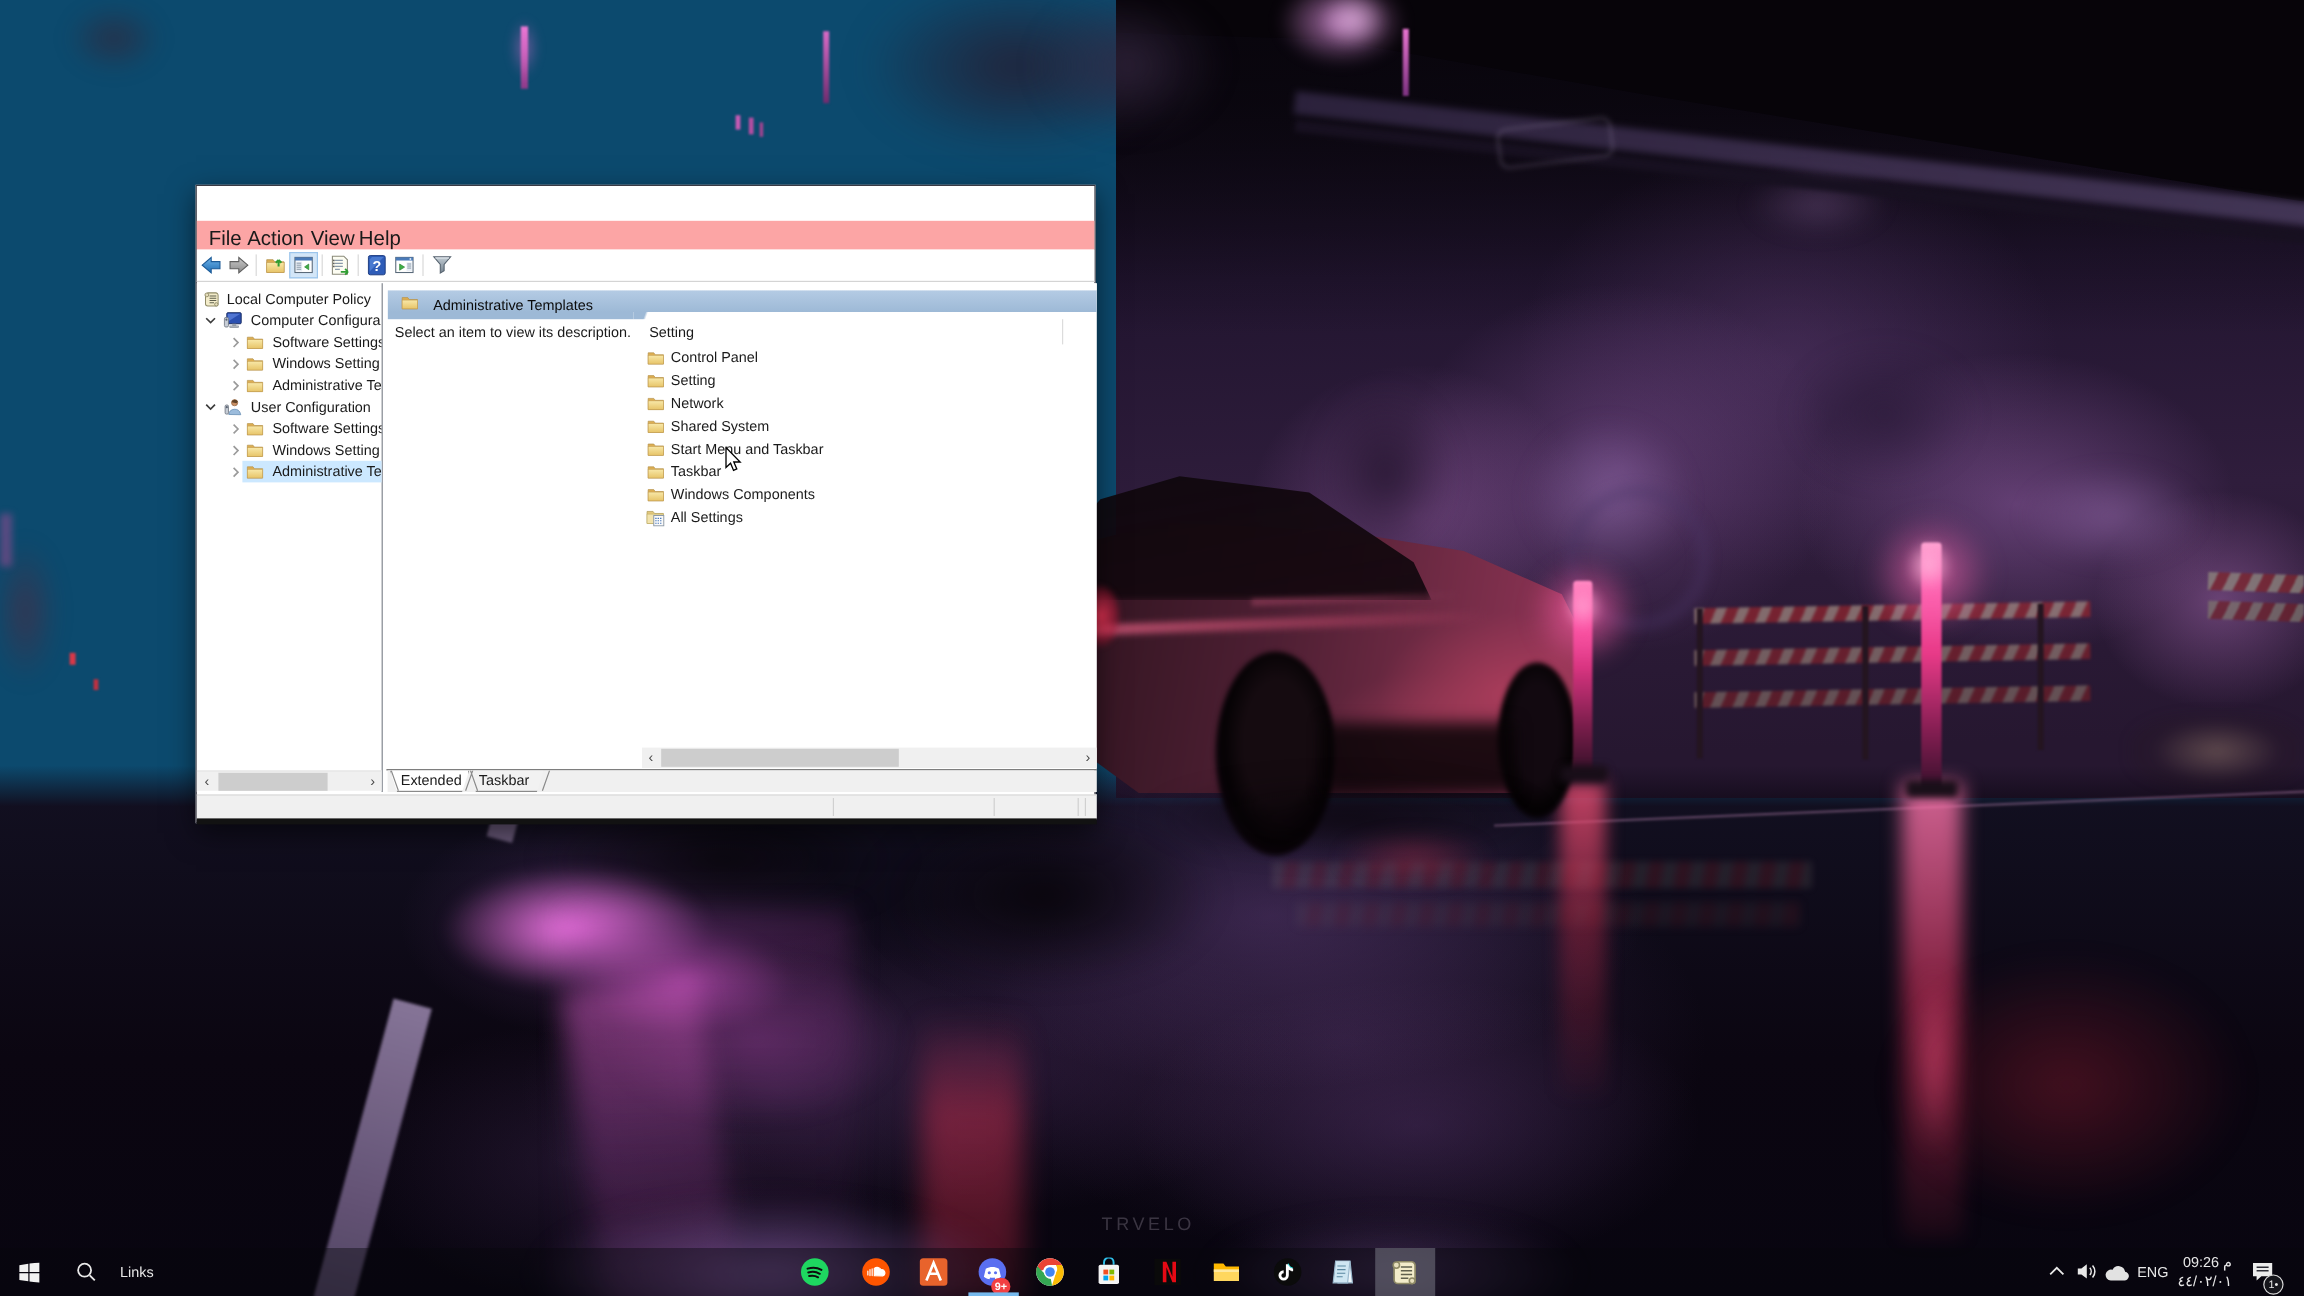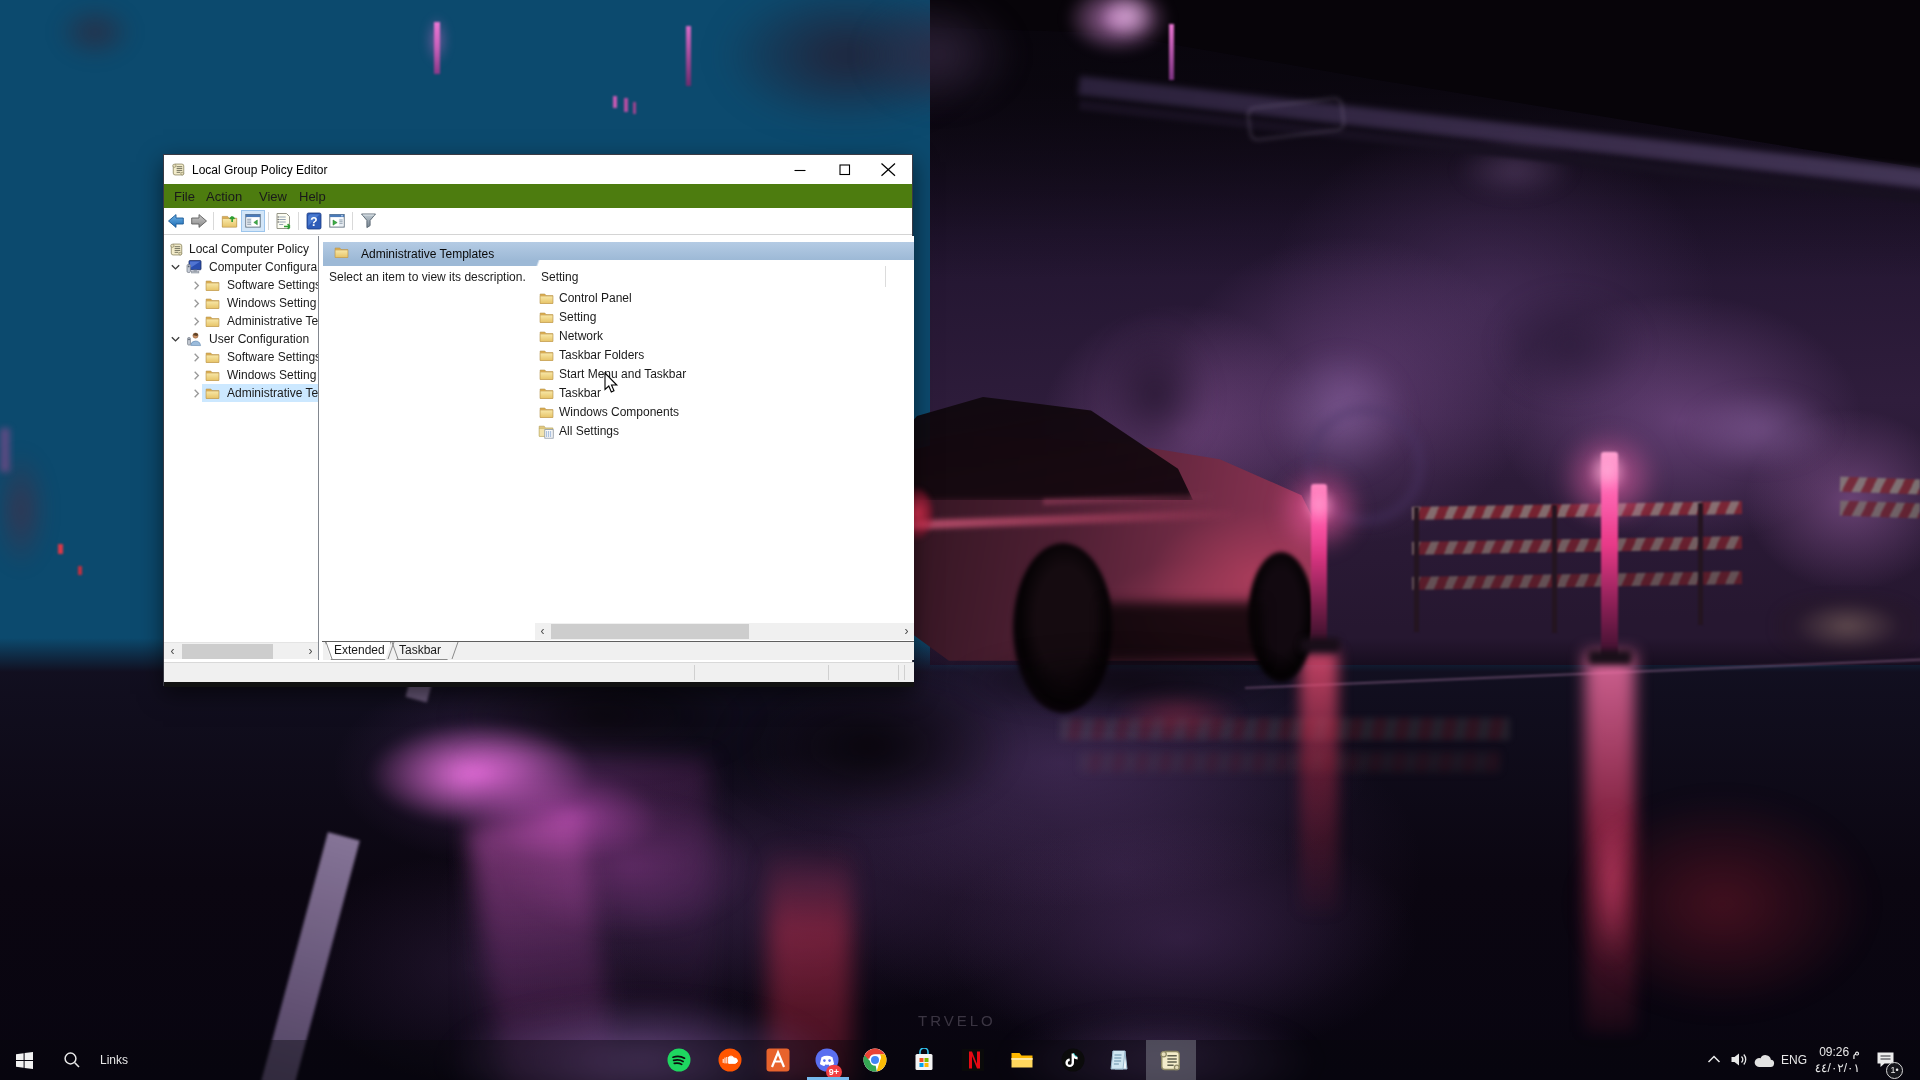--- a/index.html
+++ b/index.html
@@ -6,21 +6,21 @@
 font-family:"Liberation Sans",sans-serif;}
 .abs{position:absolute;}
 #stage{position:absolute;left:0;top:0;width:1920px;height:1080px;overflow:hidden;}
 
 #wp{position:absolute;left:0;top:0;width:1920px;height:1080px;background:#0c4a6e;overflow:hidden;}
 
 #win{position:absolute;left:163px;top:154px;width:750px;height:532px;background:#fff;
 border:1px solid #3a3a44;box-sizing:border-box;box-shadow:0 8px 22px rgba(0,0,0,0.55);}
 #titlebar{position:absolute;left:0;top:0;width:100%;height:29px;background:#fff;}
 #title{position:absolute;left:28px;top:8px;font-size:12px;color:#000;}
-#menubar{position:absolute;left:0;top:29px;width:100%;height:24px;background:#4d7c0f;font-size:13px;color:#1a1a1a;}
+#menubar{position:absolute;left:0;top:29px;width:100%;height:24px;background:#fca5a5;font-size:17px;color:#1a1a1a;}
 #menubar span{position:absolute;top:5px;}
 #toolbar{position:absolute;left:0;top:53px;width:100%;height:27px;background:#fff;
 border-bottom:1px solid #d4d4d4;box-sizing:border-box;}
 .tsep{position:absolute;top:4px;width:1px;height:18px;background:#d9d9d9;}
 
 #leftpane{position:absolute;left:0;top:81px;width:155px;height:424px;background:#fff;
 border-right:1px solid #82878f;box-sizing:border-box;font-size:12px;color:#1a1a1a;overflow:hidden;}
 #rightpane{position:absolute;left:159px;top:81px;width:591px;height:406px;background:#fff;overflow:hidden;}
 .trow{position:absolute;left:0;width:200px;height:18px;line-height:18px;white-space:nowrap;text-align:right;}
 .lrow{position:absolute;height:19px;line-height:19px;white-space:nowrap;font-size:12px;color:#1a1a1a;}
@@ -261,35 +261,20 @@
 <symbol id="alls" viewBox="0 0 16 16">
 <path d="M1.2 3.2 h5 l1.3 1.7 h7.3 v8.3 h-13.6 z" fill="#e3c87c" stroke="#b09a56" stroke-width="0.6"></path>
 <rect x="1.2" y="5.4" width="13.6" height="7.8" fill="#f2e3ae" stroke="#bfae65" stroke-width="0.5"></rect>
 <rect x="6.8" y="6.6" width="8.4" height="8.6" fill="#fafafa" stroke="#8a97a5" stroke-width="0.8"></rect>
 <path d="M8 9 h6 M8 11 h6 M8 13 h6" stroke="#4d7dbe" stroke-width="0.9" stroke-dasharray="1.2 0.8"></path>
 </symbol>
 </defs>
 </svg>
 <div id="win">
 
-  <div id="titlebar">
-    <svg class="abs" style="left:7px;top:7px" width="15" height="15" viewBox="0 0 16 16">
-          <use href="#scrl"></use>
-        </svg>
-    <div id="title">Local Group Policy Editor</div>
-    <svg class="abs" style="left:629px;top:8px" width="14" height="14">
-          <path d="M1.5 7.5 h11" stroke="#000" stroke-width="1.1"></path>
-        </svg>
-    <svg class="abs" style="left:675px;top:9px" width="12" height="12">
-          <rect x="1" y="1" width="9.5" height="9.5" fill="none" stroke="#000" stroke-width="1.1"></rect>
-        </svg>
-    <svg class="abs" style="left:716px;top:8px" width="16" height="14">
-          <path d="M1.5 0.5 L15 12.8 M15 0.5 L1.5 12.8" stroke="#000" stroke-width="1.2"></path>
-        </svg>
-  </div>
 
   <div id="menubar">
     <span style="left:10px">File</span>
         <span style="left:42px">Action</span>
         <span style="left:95px">View</span>
         <span style="left:135px">Help</span>
   </div>
 
   <div id="toolbar">
     <svg class="abs" style="left:3px;top:4px" width="18" height="18" viewBox="0 0 18 18">
@@ -456,21 +441,21 @@
     <div class="lrow" style="left:0;top:91px;">
           <svg class="abs" style="left:216px;top:2px" width="15" height="15" viewBox="0 0 16 16">
             <use href="#fld"></use>
           </svg>
           <span style="position:absolute;left:236px">Network</span>
         </div>
     <div class="lrow" style="left:0;top:110px;">
           <svg class="abs" style="left:216px;top:2px" width="15" height="15" viewBox="0 0 16 16">
             <use href="#fld"></use>
           </svg>
-          <span style="position:absolute;left:236px">Taskbar Folders</span>
+          <span style="position:absolute;left:236px">Shared System</span>
         </div>
     <div class="lrow" style="left:0;top:129px;">
           <svg class="abs" style="left:216px;top:2px" width="15" height="15" viewBox="0 0 16 16">
             <use href="#fld"></use>
           </svg>
           <span style="position:absolute;left:236px">Start Menu and Taskbar</span>
         </div>
     <div class="lrow" style="left:0;top:148px;">
           <svg class="abs" style="left:216px;top:2px" width="15" height="15" viewBox="0 0 16 16">
             <use href="#fld"></use>

